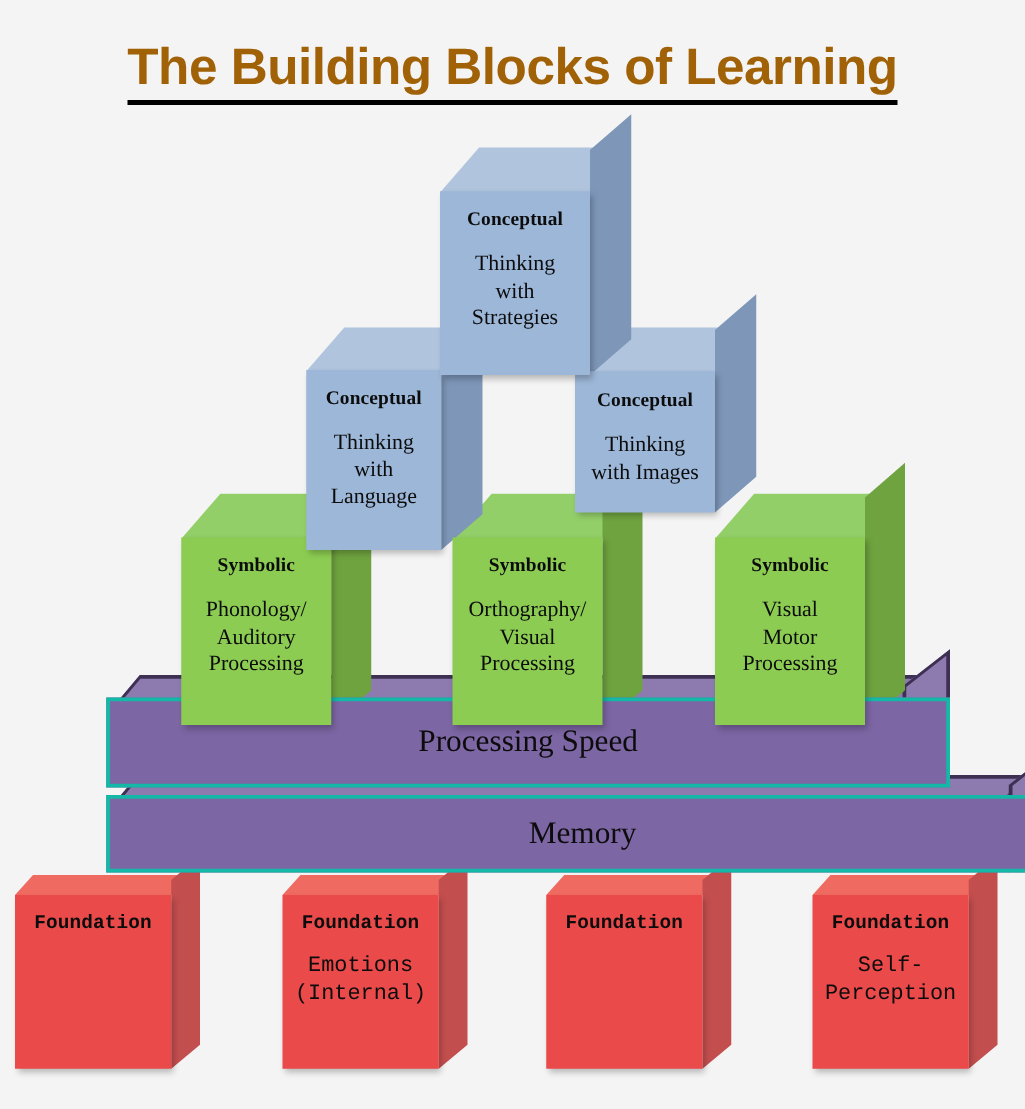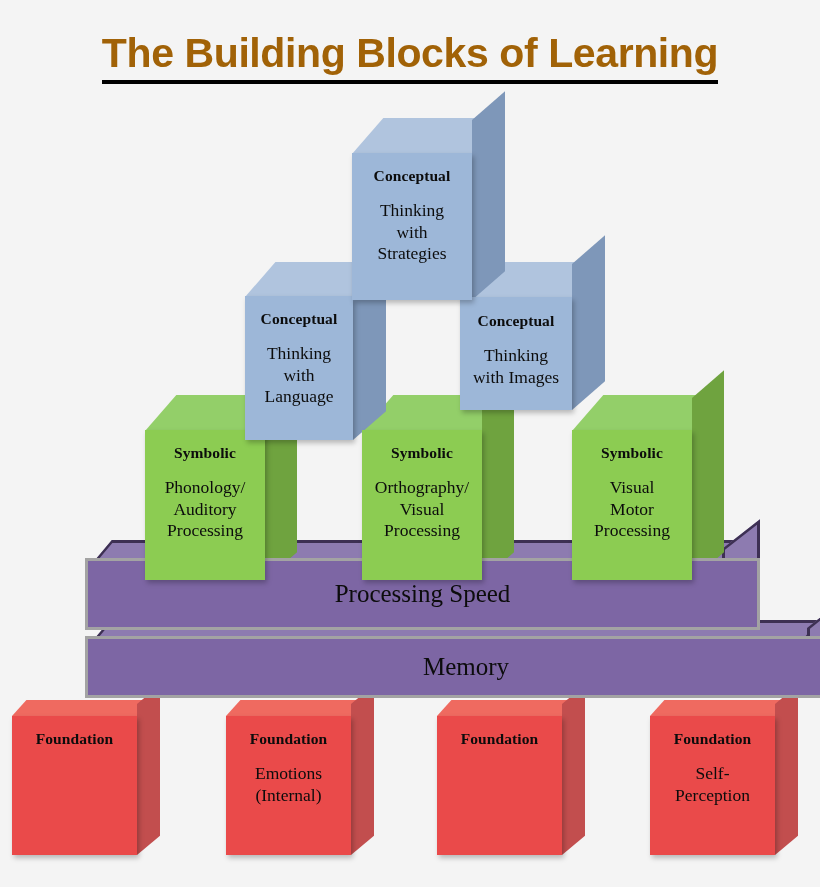--- a/index.html
+++ b/index.html
@@ -81,31 +81,31 @@
   .blue .face-front { background: #9db7d8; }
   .blue .face-side  { background: #7e97b9; }
   .blue .face-top   { background: #b0c4de; }
 
   
   .green .face-front { background: #8ccc52; }
   .green .face-side  { background: #6fa33f; }
   .green .face-top   { background: #93cf69; }
 
   
-  .red .face-front { background: #ea4a4a; }
+  .red .face-front { background: #ea4a4a; font-family: Liberation Mono, monospace; }
   .red .face-side  { background: #c24e4e; }
   .red .face-top   { background: #ef6a60; }
 
   
   .slab { position: absolute; }
   .slab .s-top, .slab .s-side, .slab .s-front { position: absolute; }
   .slab .s-front {
     left: 0; bottom: 0; width: 100%;
     background: #7d66a4;
-    border: 3px solid #a3a3a3;
+    border: 3px solid #14b8a6;
     z-index: 3;
   }
   .slab .s-side  { background: #8d7bb0; border: 3px solid #3d3053; z-index: 2; }
   .slab .s-top   { background: #8d7bb0; border: 3px solid #3d3053; z-index: 1; }
   .slab-label {
     position: absolute;
     left: 0; top: 0; right: 0; bottom: 0;
     display: flex; align-items: center; justify-content: center;
     font-size: 25px;
     color: #0c0c0c;

